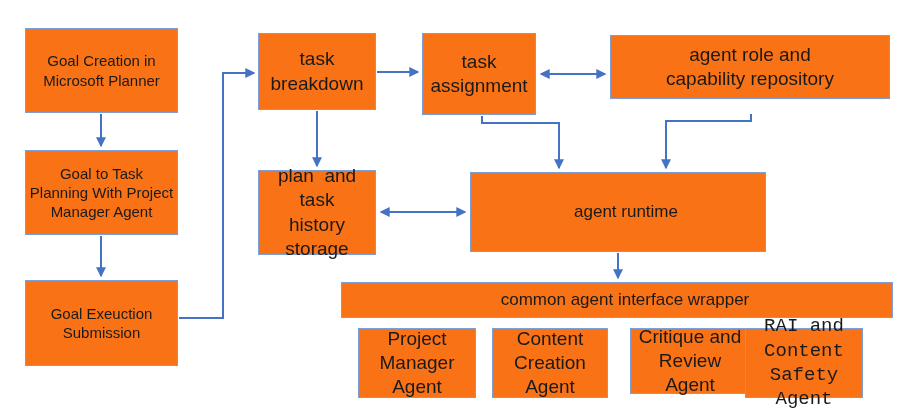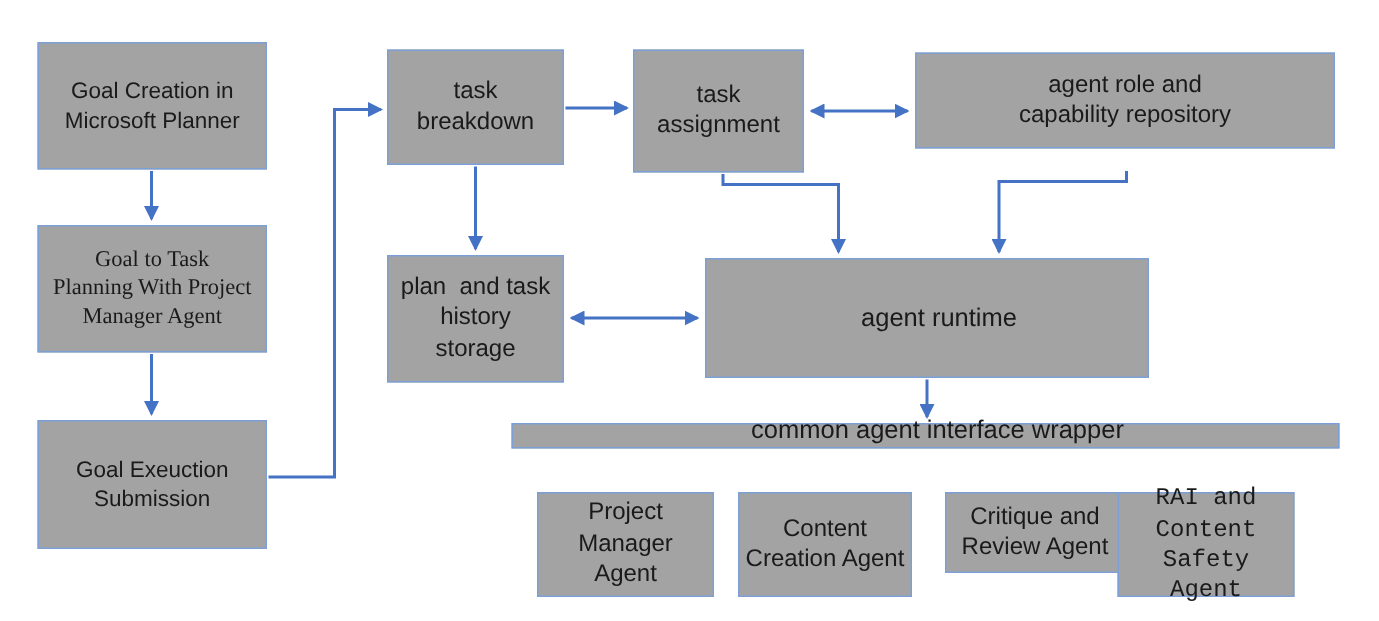--- a/index.html
+++ b/index.html
@@ -19,35 +19,35 @@
     position: absolute;
     left: 0;
     top: 0;
     width: 919px;
     height: 414px;
     pointer-events: none;
   }
   .node {
     position: absolute;
     box-sizing: border-box;
-    background: #a3a3a3;
+    background: #f97316;
     border: 1.5px solid #7ca0d6;
     display: flex;
     align-items: center;
     justify-content: center;
     text-align: center;
     color: #1a1a1a;
   }
   .label {
     white-space: pre-wrap;
     line-height: 1.28;
     padding: 0 2px;
   }
   .fs-small  { font-size: 15px; }
-  .fs-mid    { font-size: 16px; }
+  .fs-mid    { font-size: 19px; }
   .fs-wide   { font-size: 17px; padding-left: 16px; }
 </style>
 </head>
 <body>
 
 <div class="canvas">
 
   <svg class="edge-layer" width="919" height="414" viewBox="0 0 919 414" xmlns="http://www.w3.org/2000/svg">
     <defs>
       <marker id="arrow" viewBox="0 0 6 6" refX="5.2" refY="3" markerWidth="5" markerHeight="5" orient="auto-start-reverse">
@@ -66,21 +66,21 @@
       <path d="M751,114 L751,121 L666,121 L666,168" marker-end="url(#arrow)"></path>
       <path d="M618,253 L618,278" marker-end="url(#arrow)"></path>
     </g>
   </svg>
 
   <div class="node fs-small" style="left:25px; top:28px; width:153px; height:85px;">
     <span class="label">Goal Creation in
 Microsoft Planner</span>
   </div>
 
-  <div class="node fs-small" style="left:25px; top:150px; width:153px; height:85px;font-family:Liberation Serif, serif;">
+  <div class="node fs-small" style="left:25px; top:150px; width:153px; height:85px;">
     <span class="label">Goal to Task
 Planning With Project
 Manager Agent</span>
   </div>
 
   <div class="node fs-small" style="left:25px; top:280px; width:153px; height:86px;">
     <span class="label">Goal Exeuction
 Submission</span>
   </div>
 
@@ -102,36 +102,36 @@
   <div class="node fs-mid" style="left:258px; top:170px; width:118px; height:85px;">
     <span class="label">plan  and task
 history
 storage</span>
   </div>
 
   <div class="node fs-wide" style="left:470px; top:172px; width:296px; height:80px;">
     <span class="label">agent runtime</span>
   </div>
 
-  <div class="node fs-wide" style="left:341px; top:282px; width:552px; height:17px;align-items:flex-end;">
+  <div class="node fs-wide" style="left:341px; top:282px; width:552px; height:36px;">
     <span class="label">common agent interface wrapper</span>
   </div>
 
   <div class="node fs-mid" style="left:342px; top:328px; width:118px; height:70px;margin-left:16px;">
     <span class="label">Project
 Manager
 Agent</span>
   </div>
 
   <div class="node fs-mid" style="left:492px; top:328px; width:116px; height:70px;">
     <span class="label">Content
 Creation Agent</span>
   </div>
 
-  <div class="node fs-mid" style="left:630px; top:328px; width:120px; height:54px;">
+  <div class="node fs-mid" style="left:630px; top:328px; width:120px; height:66px;">
     <span class="label">Critique and
 Review Agent</span>
   </div>
 
   <div class="node fs-mid" style="left:745px; top:328px; width:118px; height:70px;font-family:Liberation Mono, monospace;">
     <span class="label">RAI and
 Content Safety
 Agent</span>
   </div>
 

